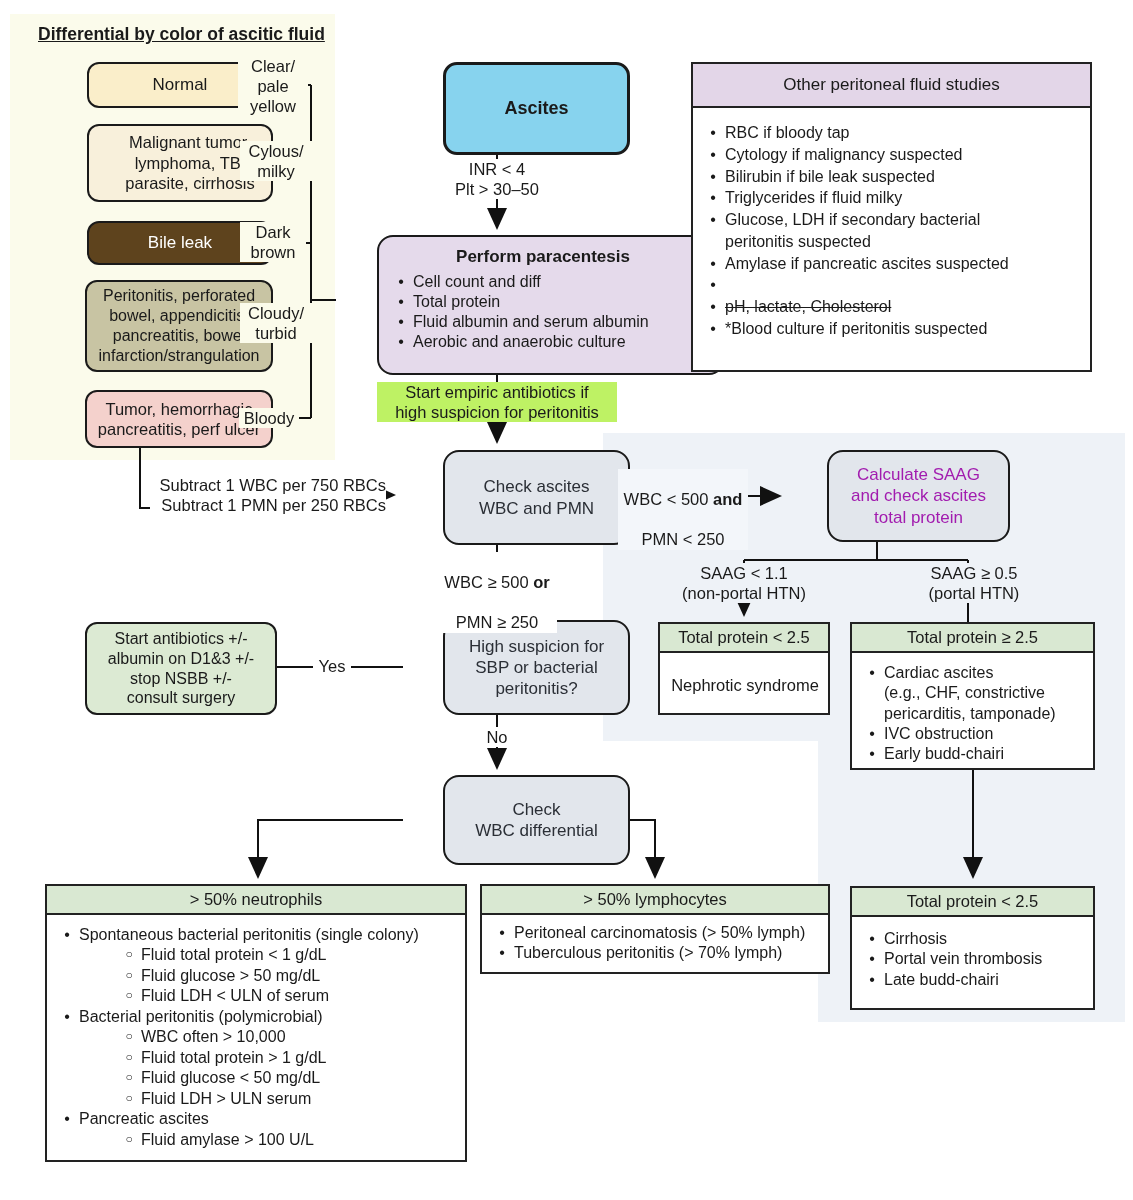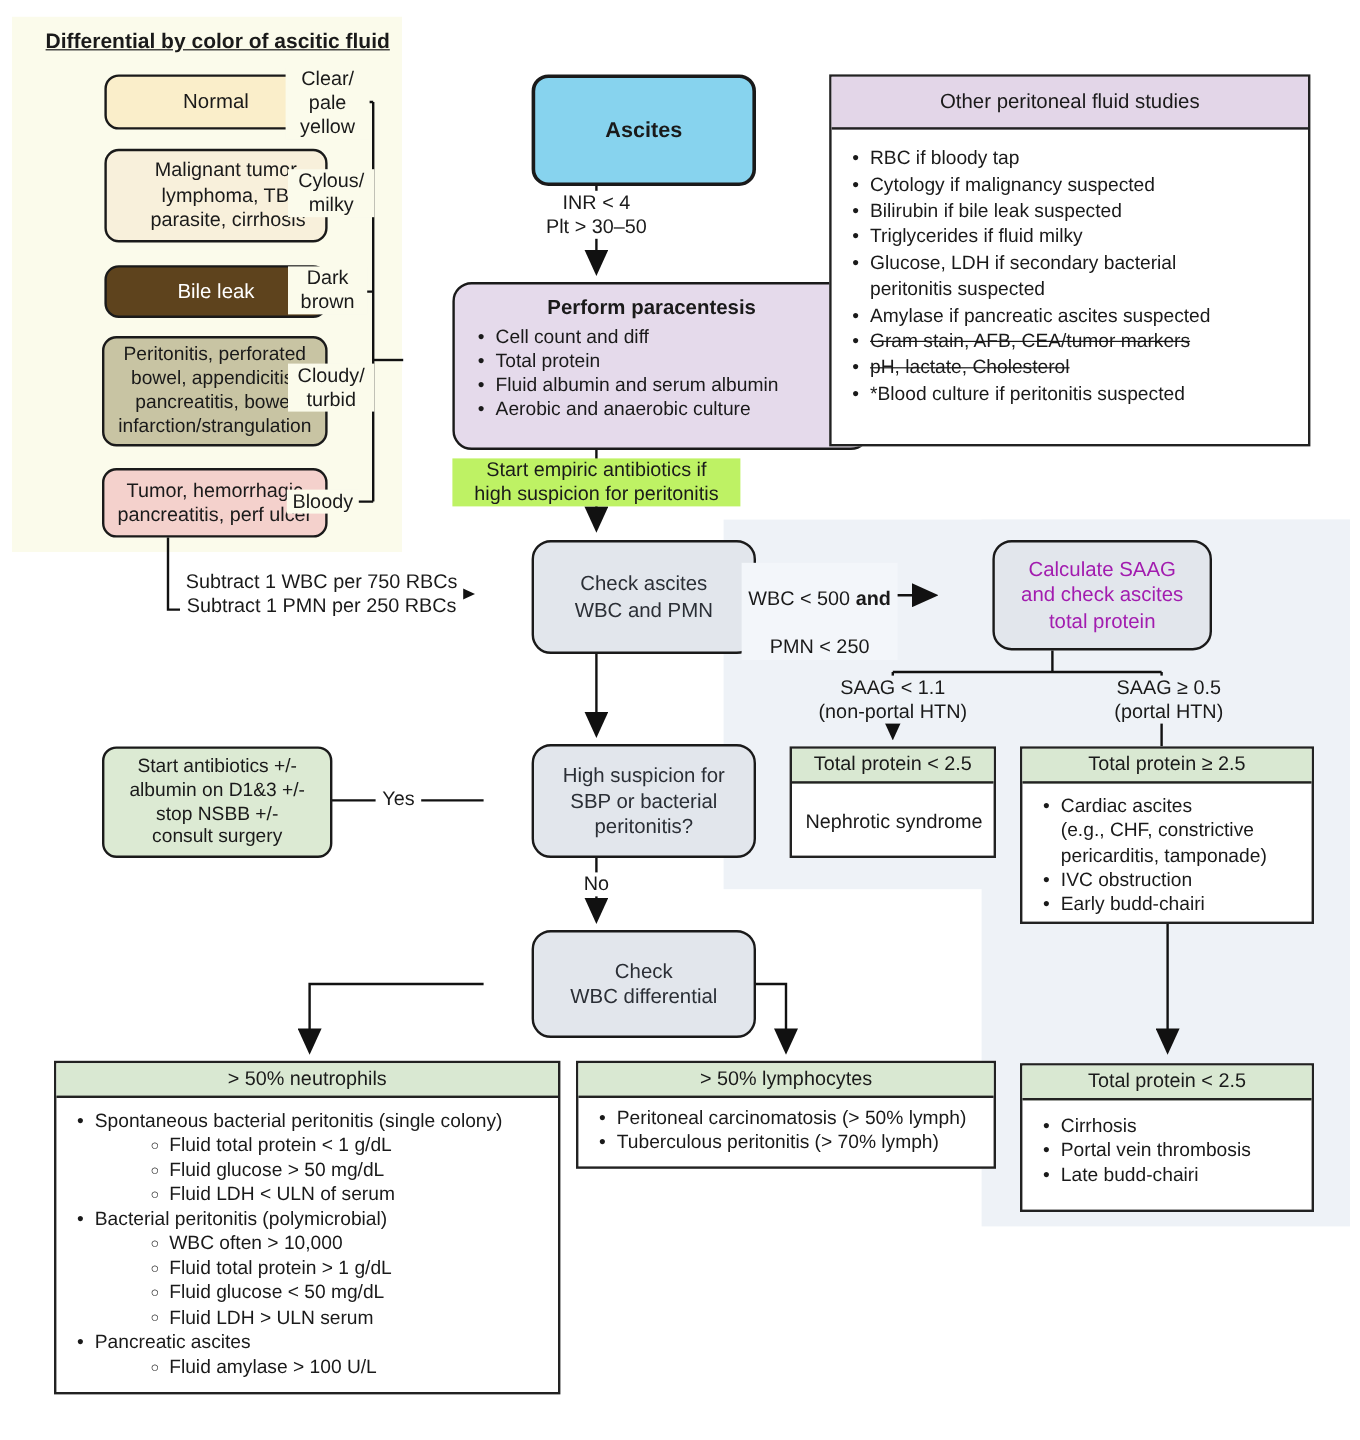--- a/index.html
+++ b/index.html
@@ -130,50 +130,53 @@
           <span class="blt">•</span>
           <span class="txt">Glucose, LDH if secondary bacterial
 peritonitis suspected</span>
         </div>
       <div class="row">
           <span class="blt">•</span>
           <span class="txt">Amylase if pancreatic ascites suspected</span>
         </div>
       <div class="row struck">
           <span class="blt">•</span>
-          <span class="txt">Gram stain, AFB, CEA/tumor markers</span>
         </div>
       <div class="row struck">
           <span class="blt">•</span>
           <span class="txt">pH, lactate, Cholesterol</span>
         </div>
       <div class="row">
           <span class="blt">•</span>
           <span class="txt">*Blood culture if peritonitis suspected</span>
         </div>
     </div>
   </div>
 
   <div class="lbl" style="left:377px;top:382px;width:240px;background:#bef264;">Start empiric antibiotics if
 high suspicion for peritonitis</div>
-  <div class="lbl" style="left:150px;top:475px;width:236px;background:#fff;white-space:pre;text-align:center;">Subtract 1 WBC per 750 RBCs
+  <div class="lbl" style="left:150px;top:475px;width:236px;background:#fff;white-space:pre;text-align:right;">Subtract 1 WBC per 750 RBCs
 Subtract 1 PMN per 250 RBCs</div>
 
   <div class="node" style="left:403px;top:450px;width:187px;height:95px;background:#e2e6ec;border-width:2.5px;border-radius:16px;color:#2b2f36;">Check ascites
 WBC and PMN</div>
 
   <div class="lbl" style="left:618px;top:469px;width:130px;background:#f3f6fa;">
     <span>WBC &lt; 500 </span><span class="b">and</span><br>
     <span>PMN &lt; 250</span>
   </div>
 
   <div class="node" style="left:787px;top:450px;width:183px;height:92px;background:#e2e6ec;border-width:2.5px;border-radius:16px;color:#a21caf;">Calculate SAAG
 and check ascites
 total protein</div>
 
+  <div class="lbl" style="left:437px;top:552px;width:120px;background:#fff;">
+    <span>WBC ≥ 500 </span><span class="b">or</span><br>
+    <span>PMN ≥ 250</span>
+  </div>
 
   <div class="lbl" style="left:678px;top:563px;width:132px;background:#eef2f7;">SAAG &lt; 1.1
 (non-portal HTN)</div>
   <div class="lbl" style="left:910px;top:563px;width:128px;background:#eef2f7;">SAAG ≥ 0.5
 (portal HTN)</div>
 
   <div class="node" style="left:403px;top:620px;width:187px;height:95px;background:#e2e6ec;border-width:2.5px;border-radius:16px;color:#2b2f36;">High suspicion for
 SBP or bacterial
 peritonitis?</div>
   <div class="lbl" style="left:313px;top:656px;width:38px;background:#fff;">Yes</div>

